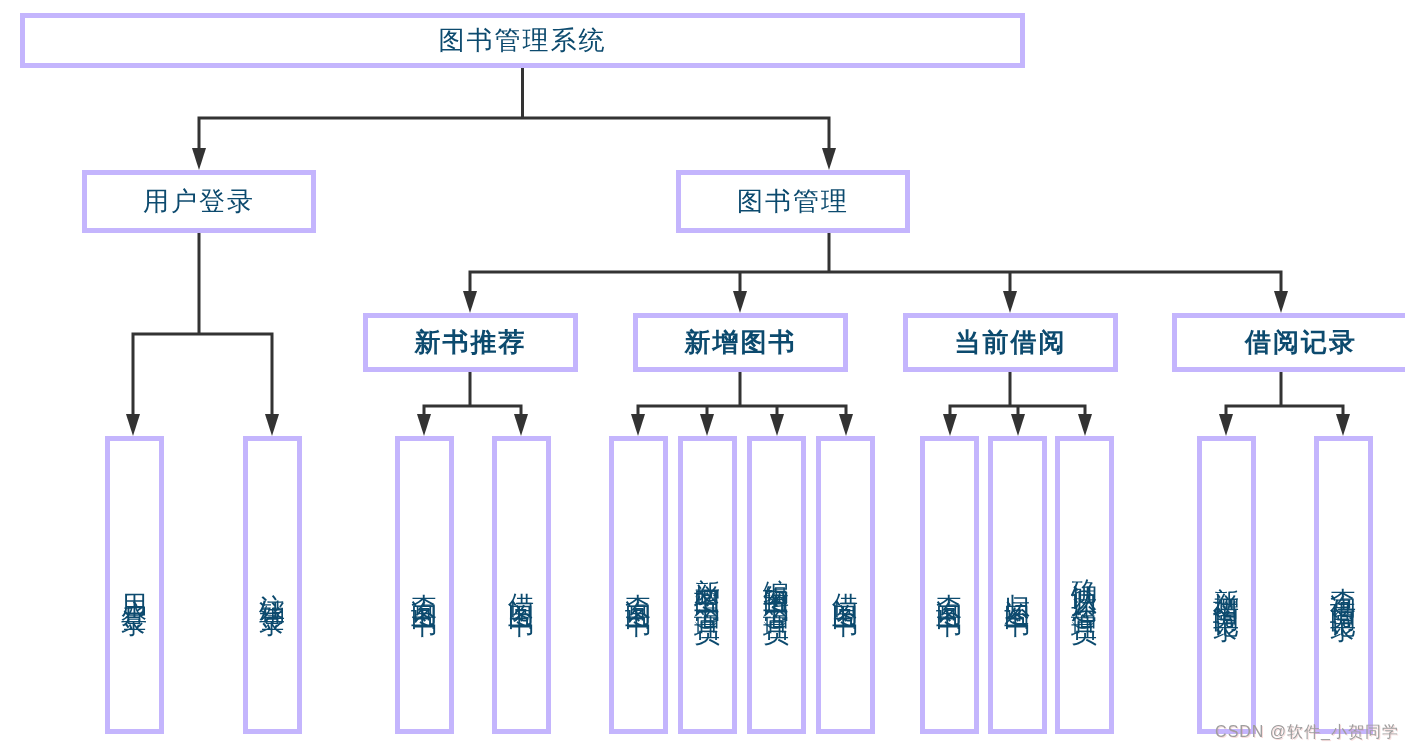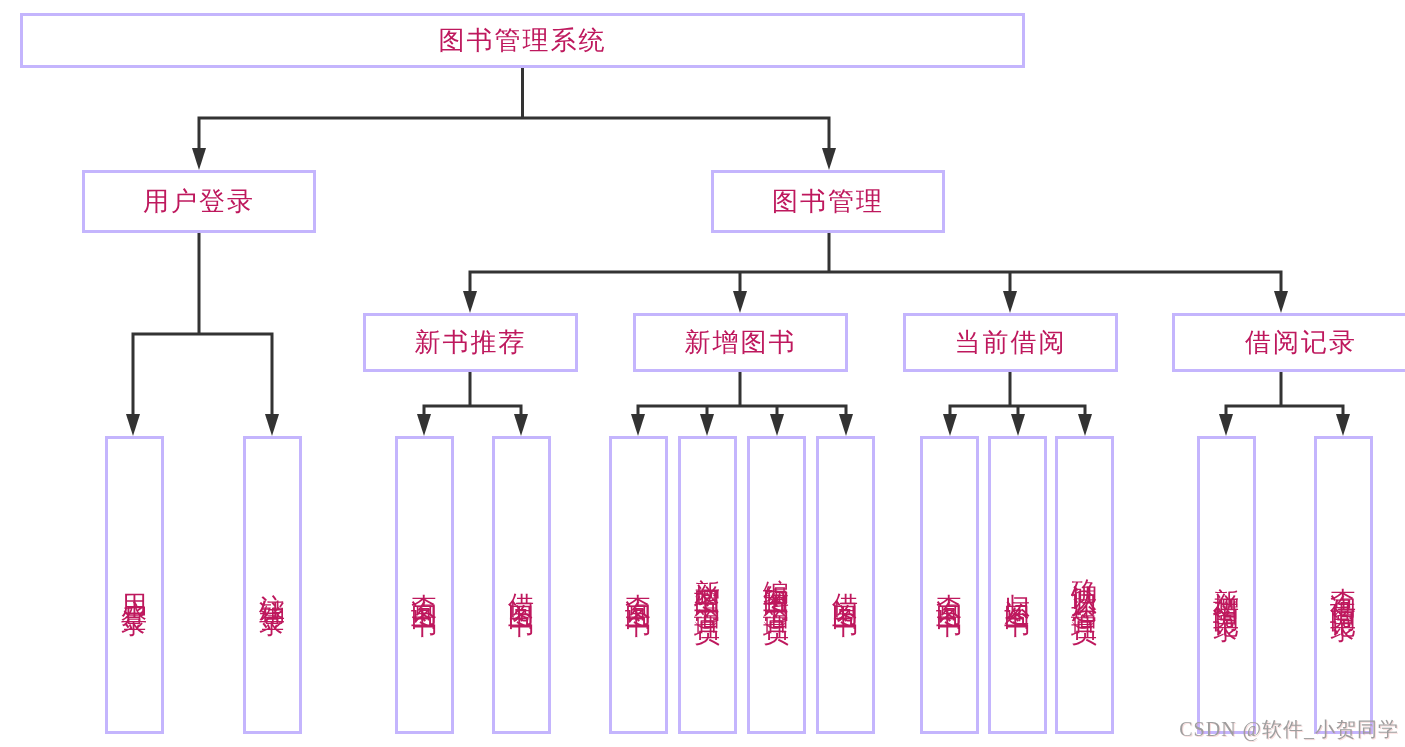--- a/index.html
+++ b/index.html
@@ -17,53 +17,52 @@
   }
   #connectors {
     position: absolute;
     left: 0; top: 0;
     width: 1405px;
     height: 747px;
   }
   .node {
     position: absolute;
     box-sizing: border-box;
-    border: 3px solid #c4b5fd;
+    border: 5px solid #c4b5fd;
     background: #ffffff;
     display: flex;
     align-items: center;
     justify-content: center;
-    color: #be185d;
+    color: #0c4a6e;
     font-size: 26px;
     letter-spacing: 2px;
     white-space: nowrap;
   }
   .node.root   { left: 20px;  top: 13px;  width: 1005px; height: 55px; }
   .node.lvl2   { top: 170px; width: 234px; height: 63px; }
-  .node.lvl3   { top: 313px; width: 215px; height: 59px; }
+  .node.lvl3   { top: 313px; width: 215px; height: 59px; font-weight: bold; }
   .node.leaf {
     top: 436px;
     width: 59px;
     height: 298px;
     writing-mode: vertical-rl;
     text-orientation: mixed;
     font-size: 26px;
     letter-spacing: 6px;
     line-height: 1;
     white-space: normal;
   }
   .watermark {
     position: absolute;
     right: 6px;
     bottom: 4px;
-    font-size: 20px;
+    font-size: 16px;
     color: #9e9e9e;
     letter-spacing: 1px;
     text-shadow: 1px 1px 0 rgba(233, 120, 120, 0.25);
-    font-family: Liberation Serif, serif;
   }
 </style>
 </head>
 <body>
 
 <div id="stage">
 
   <svg id="connectors" viewBox="0 0 1405 747" xmlns="http://www.w3.org/2000/svg">
     <g stroke="#333333" stroke-width="3" fill="none">
 
@@ -100,21 +99,21 @@
       <polygon points="1011,414 1025,414 1018,436"></polygon>
       <polygon points="1078,414 1092,414 1085,436"></polygon>
       <polygon points="1219,414 1233,414 1226,436"></polygon>
       <polygon points="1336,414 1350,414 1343,436"></polygon>
     </g>
   </svg>
 
   <div class="node root">图书管理系统</div>
 
   <div class="node lvl2" style="left:82px;">用户登录</div>
-  <div class="node lvl2" style="left:711px;">图书管理</div>
+  <div class="node lvl2" style="left:676px;">图书管理</div>
 
   <div class="node lvl3" style="left:363px;">新书推荐</div>
   <div class="node lvl3" style="left:633px;">新增图书</div>
   <div class="node lvl3" style="left:903px;">当前借阅</div>
   <div class="node lvl3" style="left:1172px;width:258px;">借阅记录</div>
 
   <div class="node leaf" style="left:105px;">用户登录</div>
   <div class="node leaf" style="left:243px;">注销登录</div>
 
   <div class="node leaf" style="left:395px;">查询图书</div>

